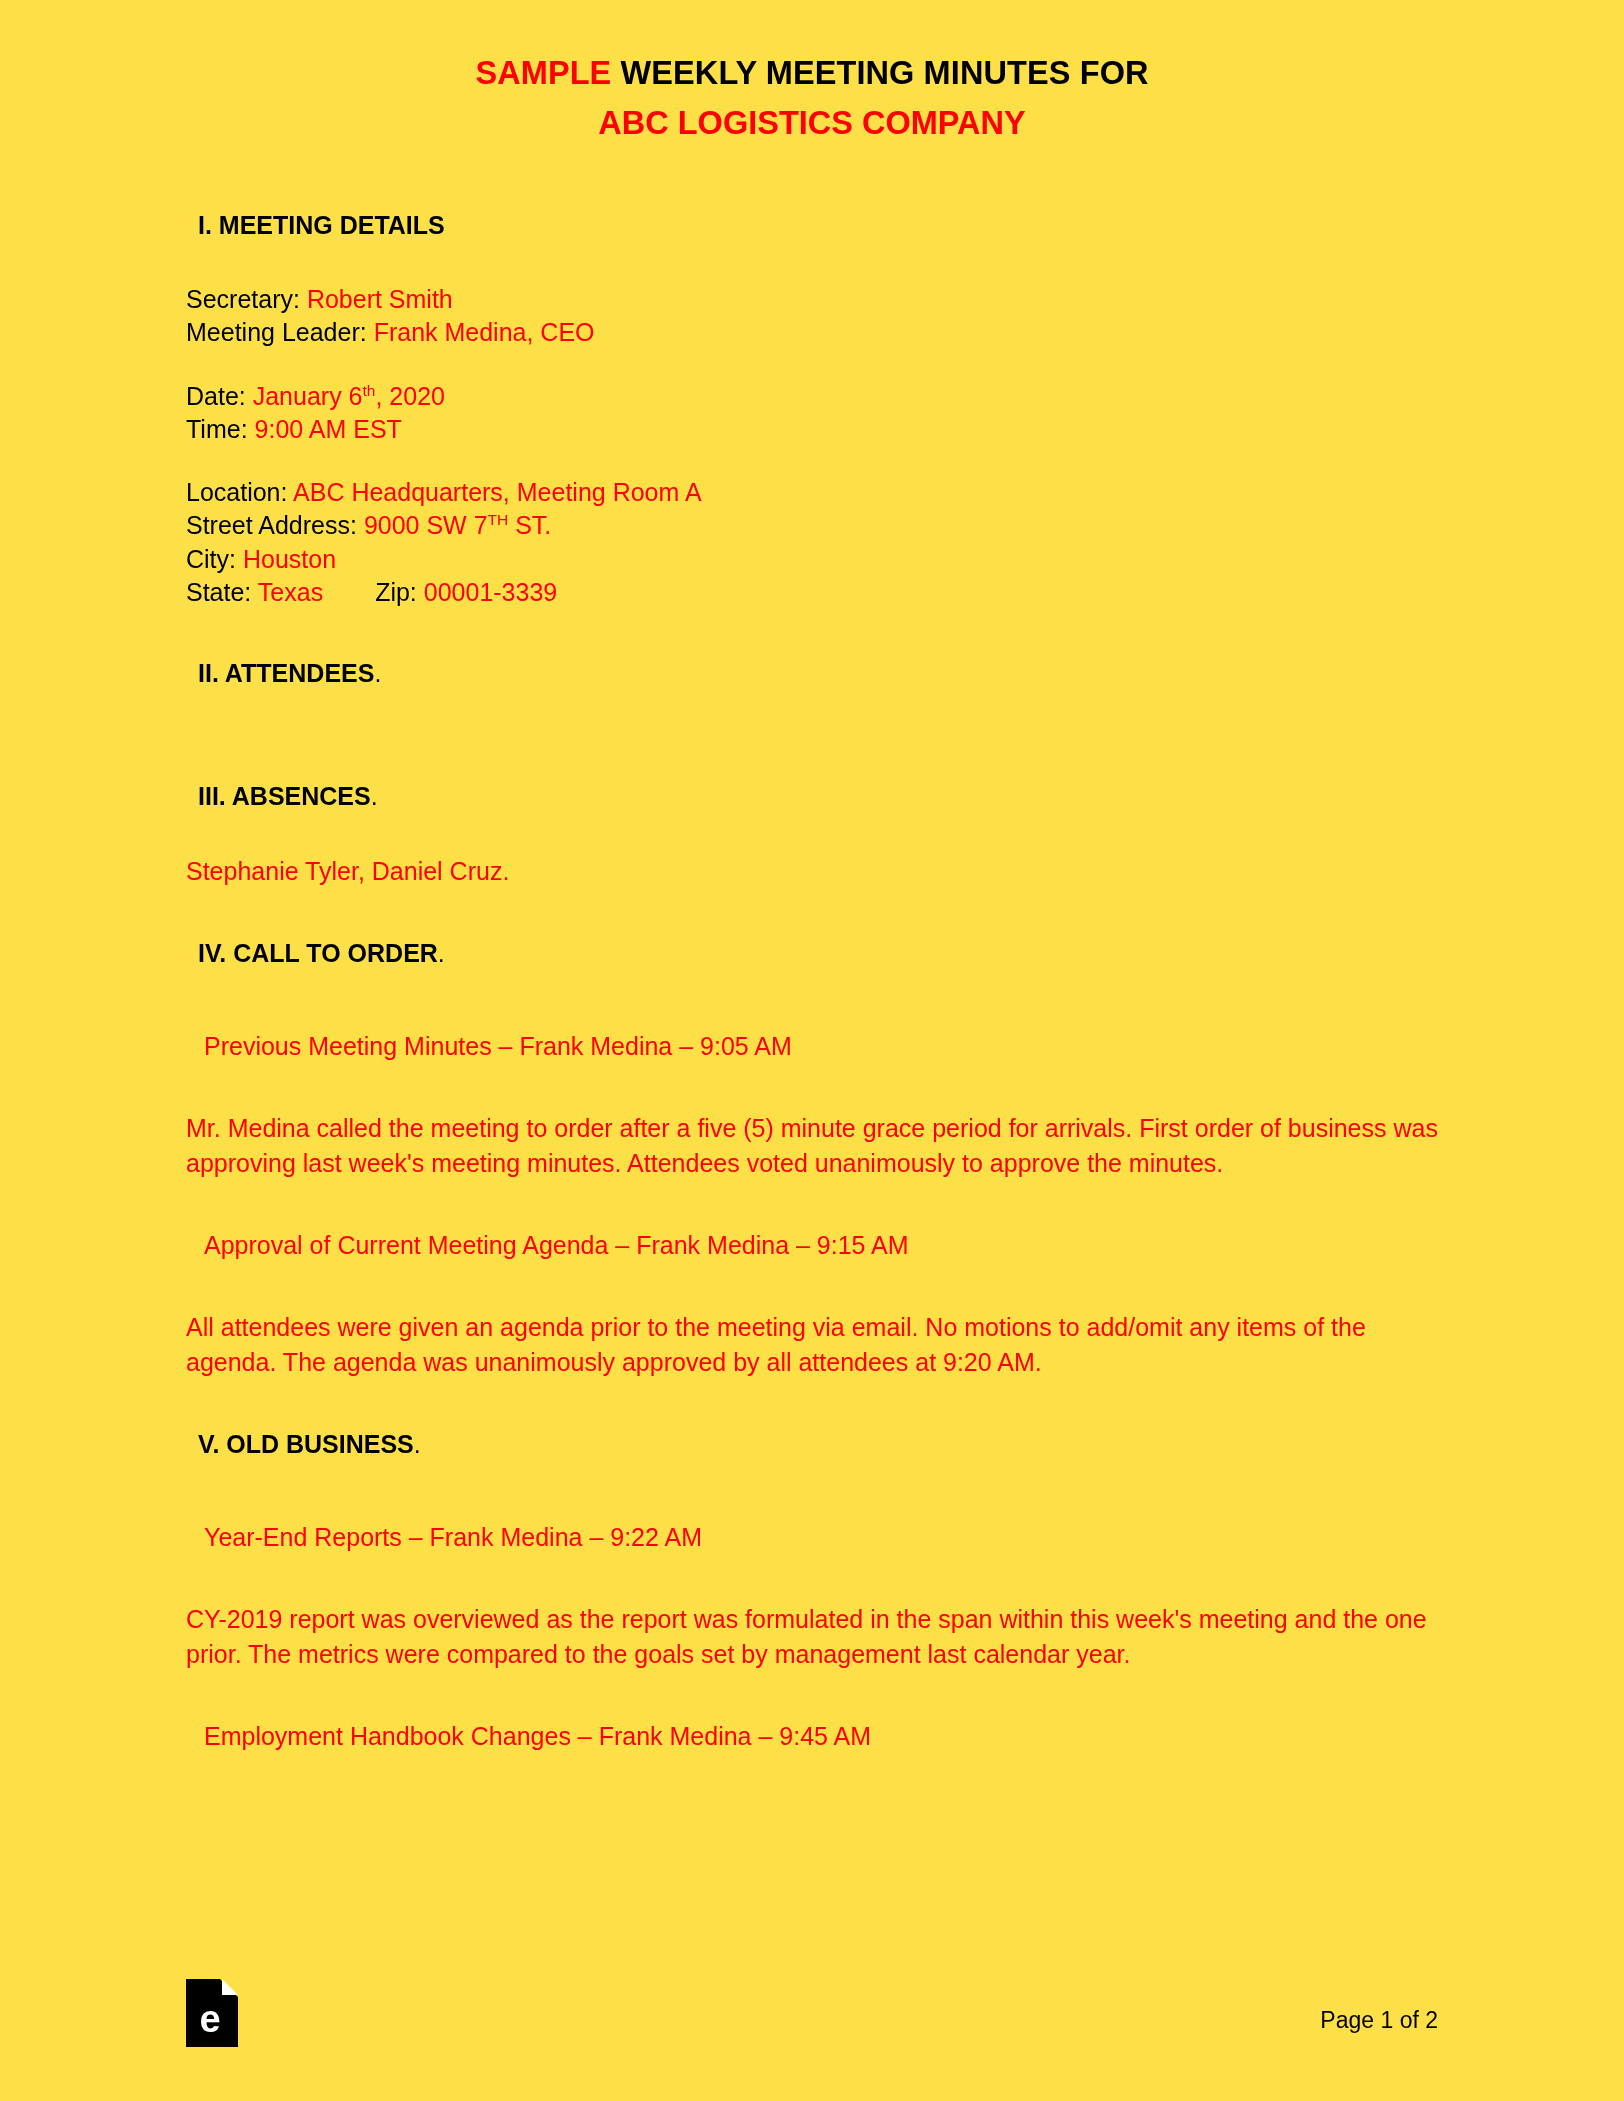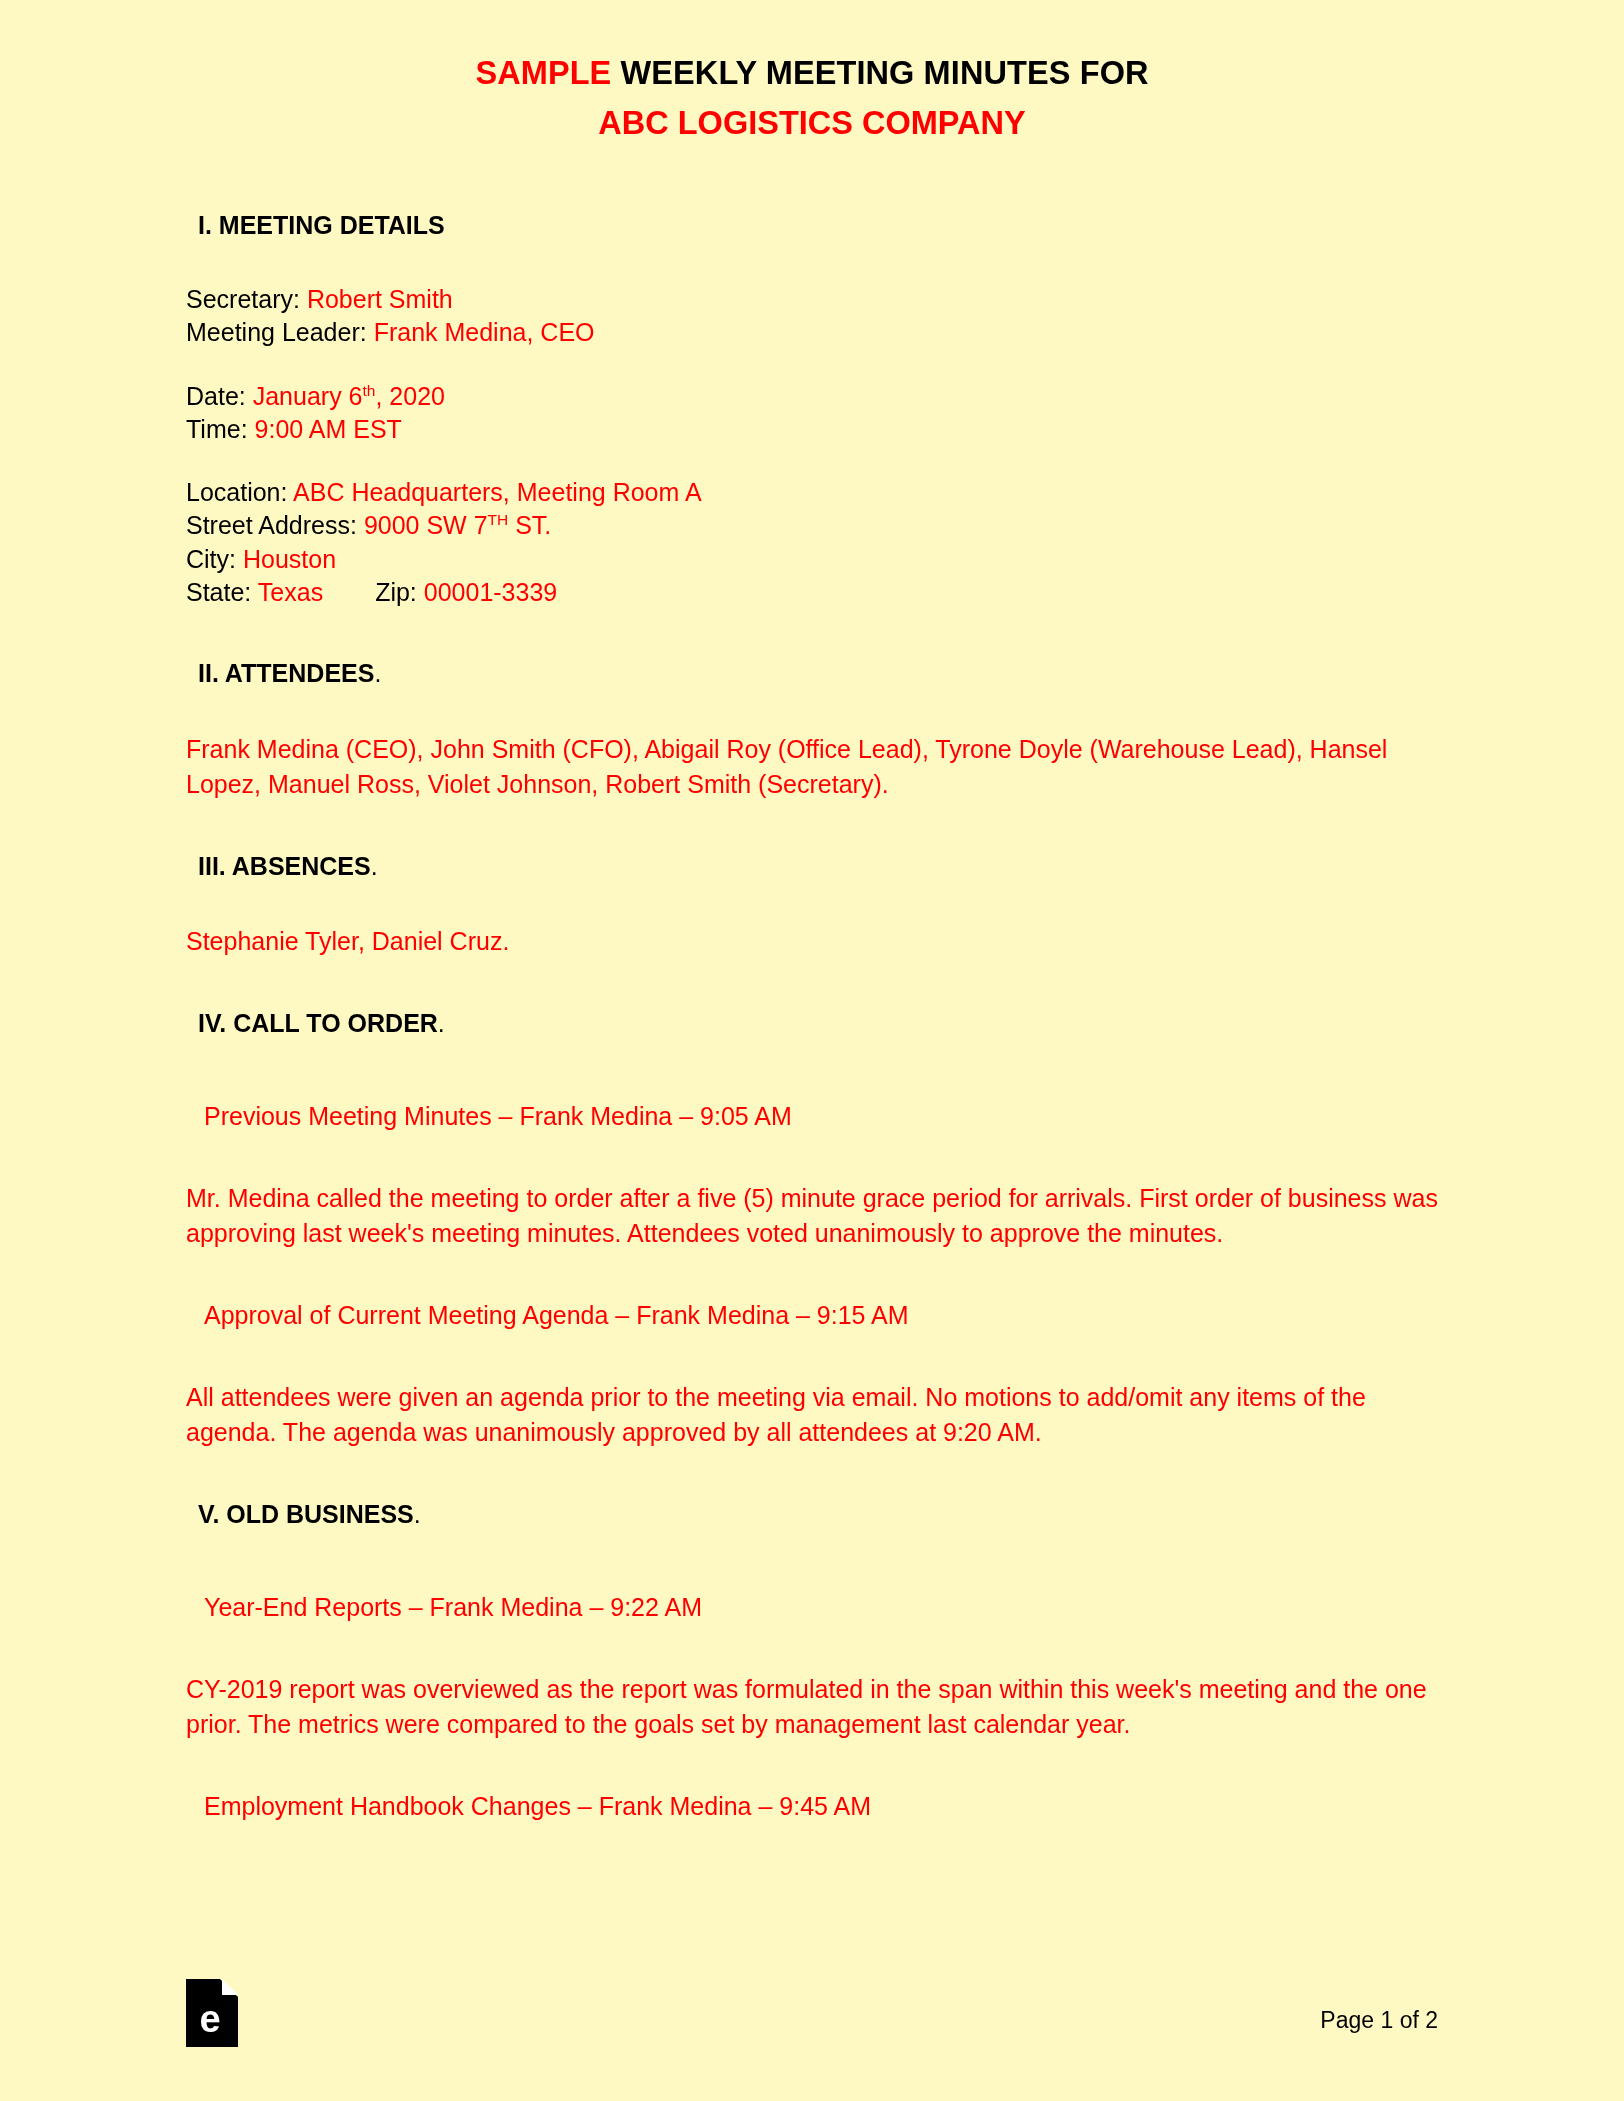--- a/index.html
+++ b/index.html
@@ -8,21 +8,21 @@
     background: #ffffff;
   }
   body {
     font-family: "Liberation Sans", sans-serif;
     color: #000000;
   }
   .page {
     position: relative;
     width: 1624px;
     height: 2101px;
-    background: #fef9c3;
+    background: #fde047;
     box-sizing: border-box;
     padding: 52px 186px 0 186px;
     overflow: hidden;
   }
   .doc-title {
     text-align: center;
     font-size: 32.5px;
     font-weight: bold;
     line-height: 1.30;
     margin: 0 0 0 0;
@@ -126,21 +126,20 @@
 
   <div class="field-line"><span>Location: </span><span class="val">ABC Headquarters, Meeting Room A</span></div>
   <div class="field-line"><span>Street Address: </span><span class="val"><span>9000 SW 7</span><sup>TH</sup><span> ST.</span></span></div>
   <div class="field-line"><span>City: </span><span class="val">Houston</span></div>
   <div class="field-line"><span>State: </span><span class="val">Texas</span><span class="gap-zip"></span><span>Zip: </span><span class="val">00001-3339</span></div>
 
   <div class="gap-l"></div>
 
   <div class="section-heading"><span>II. ATTENDEES</span><span class="dot">.</span></div>
   <div class="gap-m"></div>
-  <p class="body-red">Frank Medina (CEO), John Smith (CFO), Abigail Roy (Office Lead), Tyrone Doyle (Warehouse Lead), Hansel Lopez, Manuel Ross, Violet Johnson, Robert Smith (Secretary).</p>
 
   <div class="gap-l"></div>
 
   <div class="section-heading"><span>III. ABSENCES</span><span class="dot">.</span></div>
   <div class="gap-m"></div>
   <p class="body-red">Stephanie Tyler, Daniel Cruz.</p>
 
   <div class="gap-l"></div>
 
   <div class="section-heading"><span>IV. CALL TO ORDER</span><span class="dot">.</span></div>

